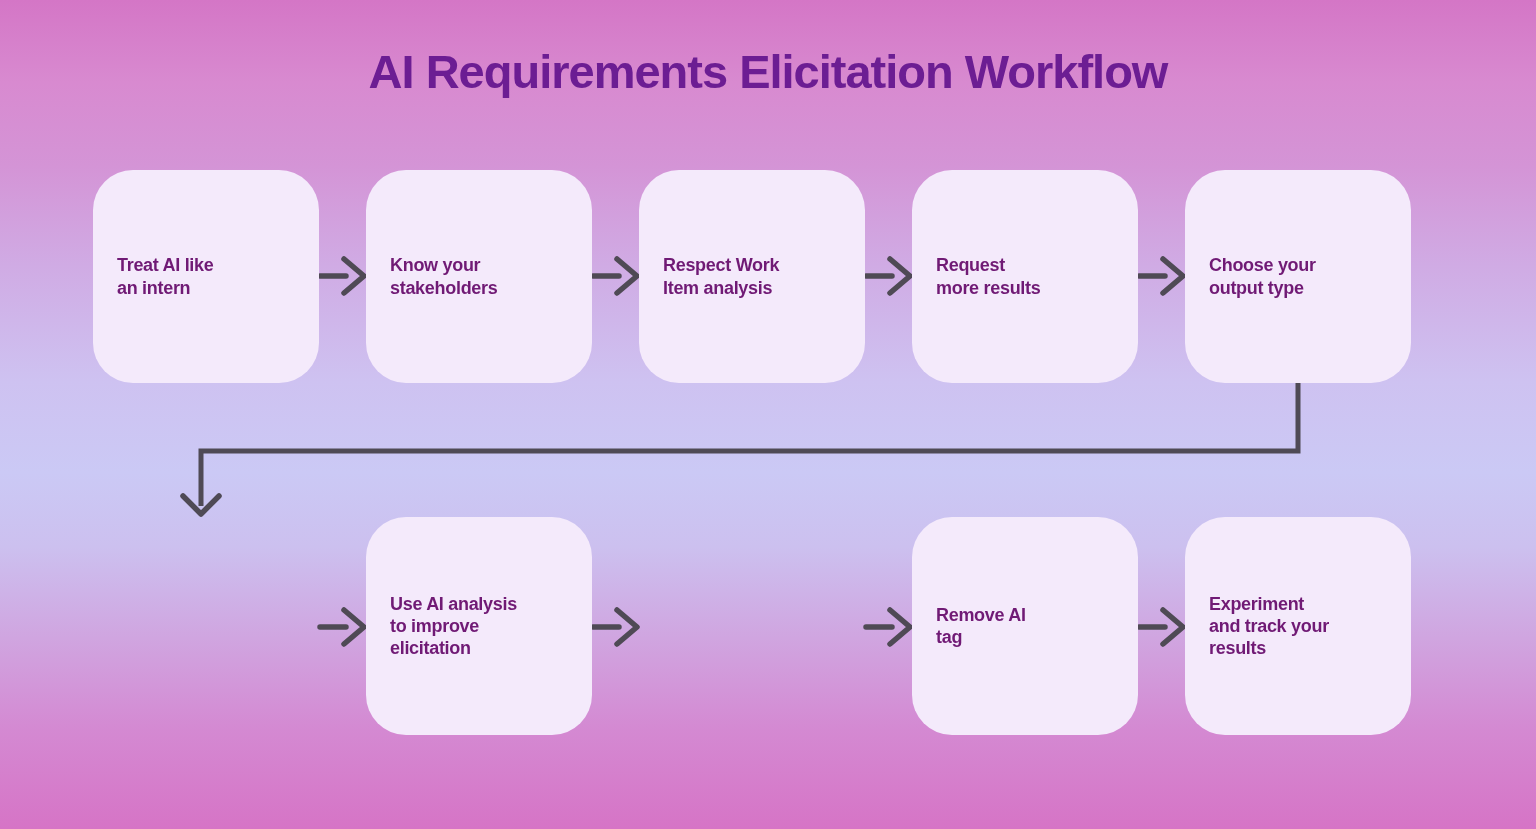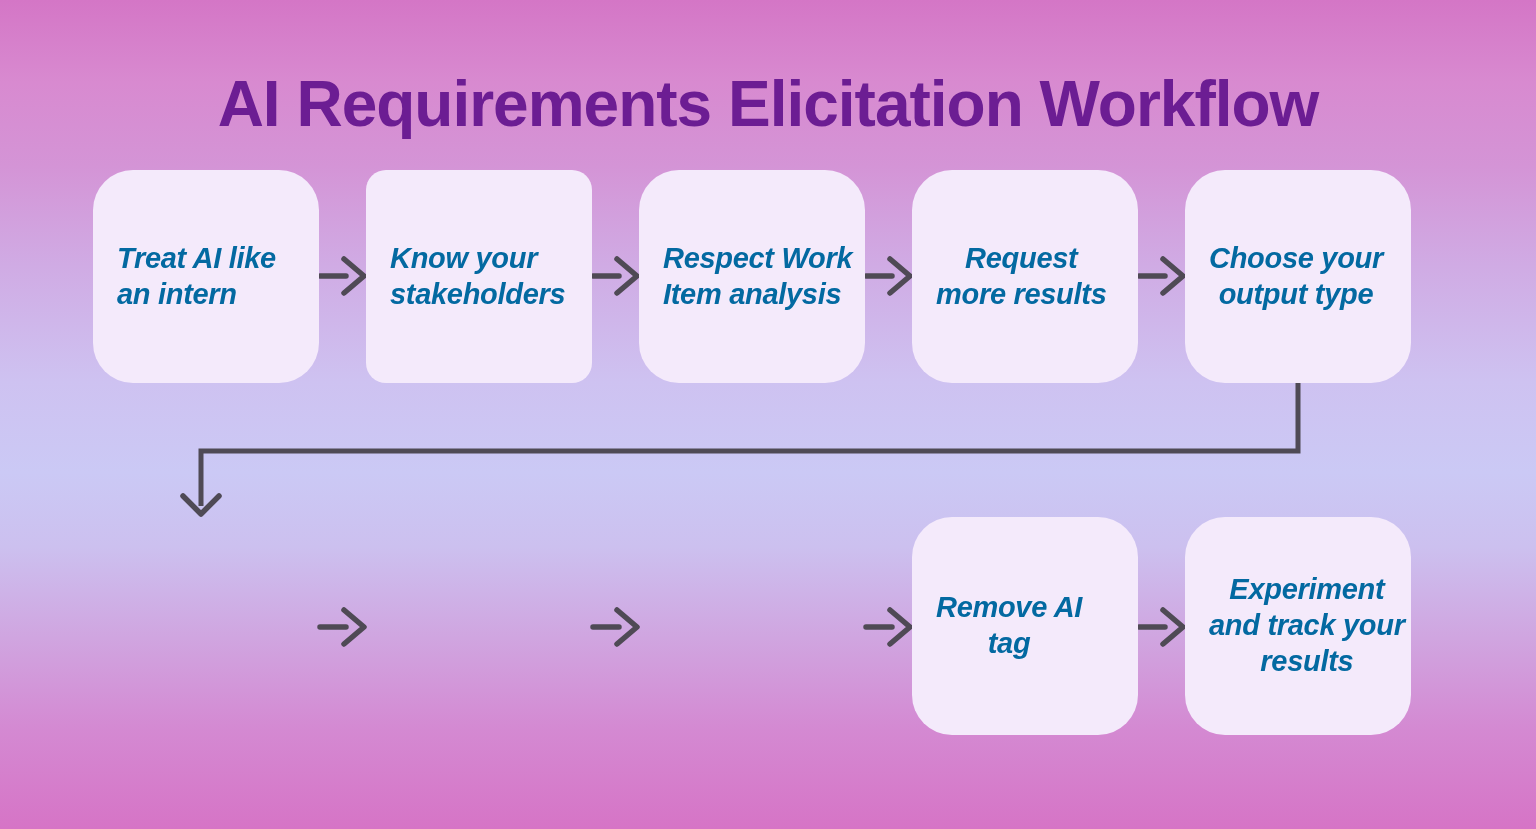--- a/index.html
+++ b/index.html
@@ -23,56 +23,55 @@
       #d0abe4 32%,
       #cec2f1 46%,
       #cbc9f5 57%,
       #ccc0ef 66%,
       #d0a5e0 77%,
       #d489d2 88%,
       #d674c6 100%);
   }
   .title {
     position: absolute;
-    top: 67px;
+    top: 44px;
     left: 0;
     width: 100%;
     margin: 0;
     text-align: center;
-    font-size: 64px;
+    font-size: 47px;
     font-weight: 800;
     letter-spacing: -1px;
     color: #6c1d93;
   }
   .box {
     position: absolute;
     width: 226px;
     box-sizing: border-box;
     background: #f4eafb;
     border-radius: 40px;
     display: flex;
     align-items: center;
     padding: 0 6px 0 24px;
   }
   .box span {
-    font-size: 29px;
+    font-size: 18px;
     font-weight: 700;
     letter-spacing: -0.3px;
     line-height: 1.24;
-    color: #0369a1;
+    color: #701a75;
     white-space: pre;
-    font-style: italic;
   }
   .r1 { top: 170px; height: 213px; }
   .r2 { top: 517px; height: 218px; }
   .c1 { left: 93px; }
-  .c2 { left: 366px; border-radius: 20px; }
+  .c2 { left: 366px; }
   .c3 { left: 639px; }
-  .c4 { left: 912px; text-align: center; }
-  .c5 { left: 1185px; text-align: center; }
+  .c4 { left: 912px; }
+  .c5 { left: 1185px; }
   .arrows {
     position: absolute;
     top: 0;
     left: 0;
     width: 1536px;
     height: 829px;
     pointer-events: none;
   }
   .arrows path {
     fill: none;
@@ -123,20 +122,25 @@
   </div>
   <div class="box r1 c4">
     <span>Request
 more results</span>
   </div>
   <div class="box r1 c5">
     <span>Choose your
 output type</span>
   </div>
 
+  <div class="box r2 c2">
+    <span>Use AI analysis
+to improve
+elicitation</span>
+  </div>
   <div class="box r2 c5">
     <span>Experiment
 and track your
 results</span>
   </div>
   <div class="box r2 c4">
     <span>Remove AI
 tag</span>
   </div>
 

